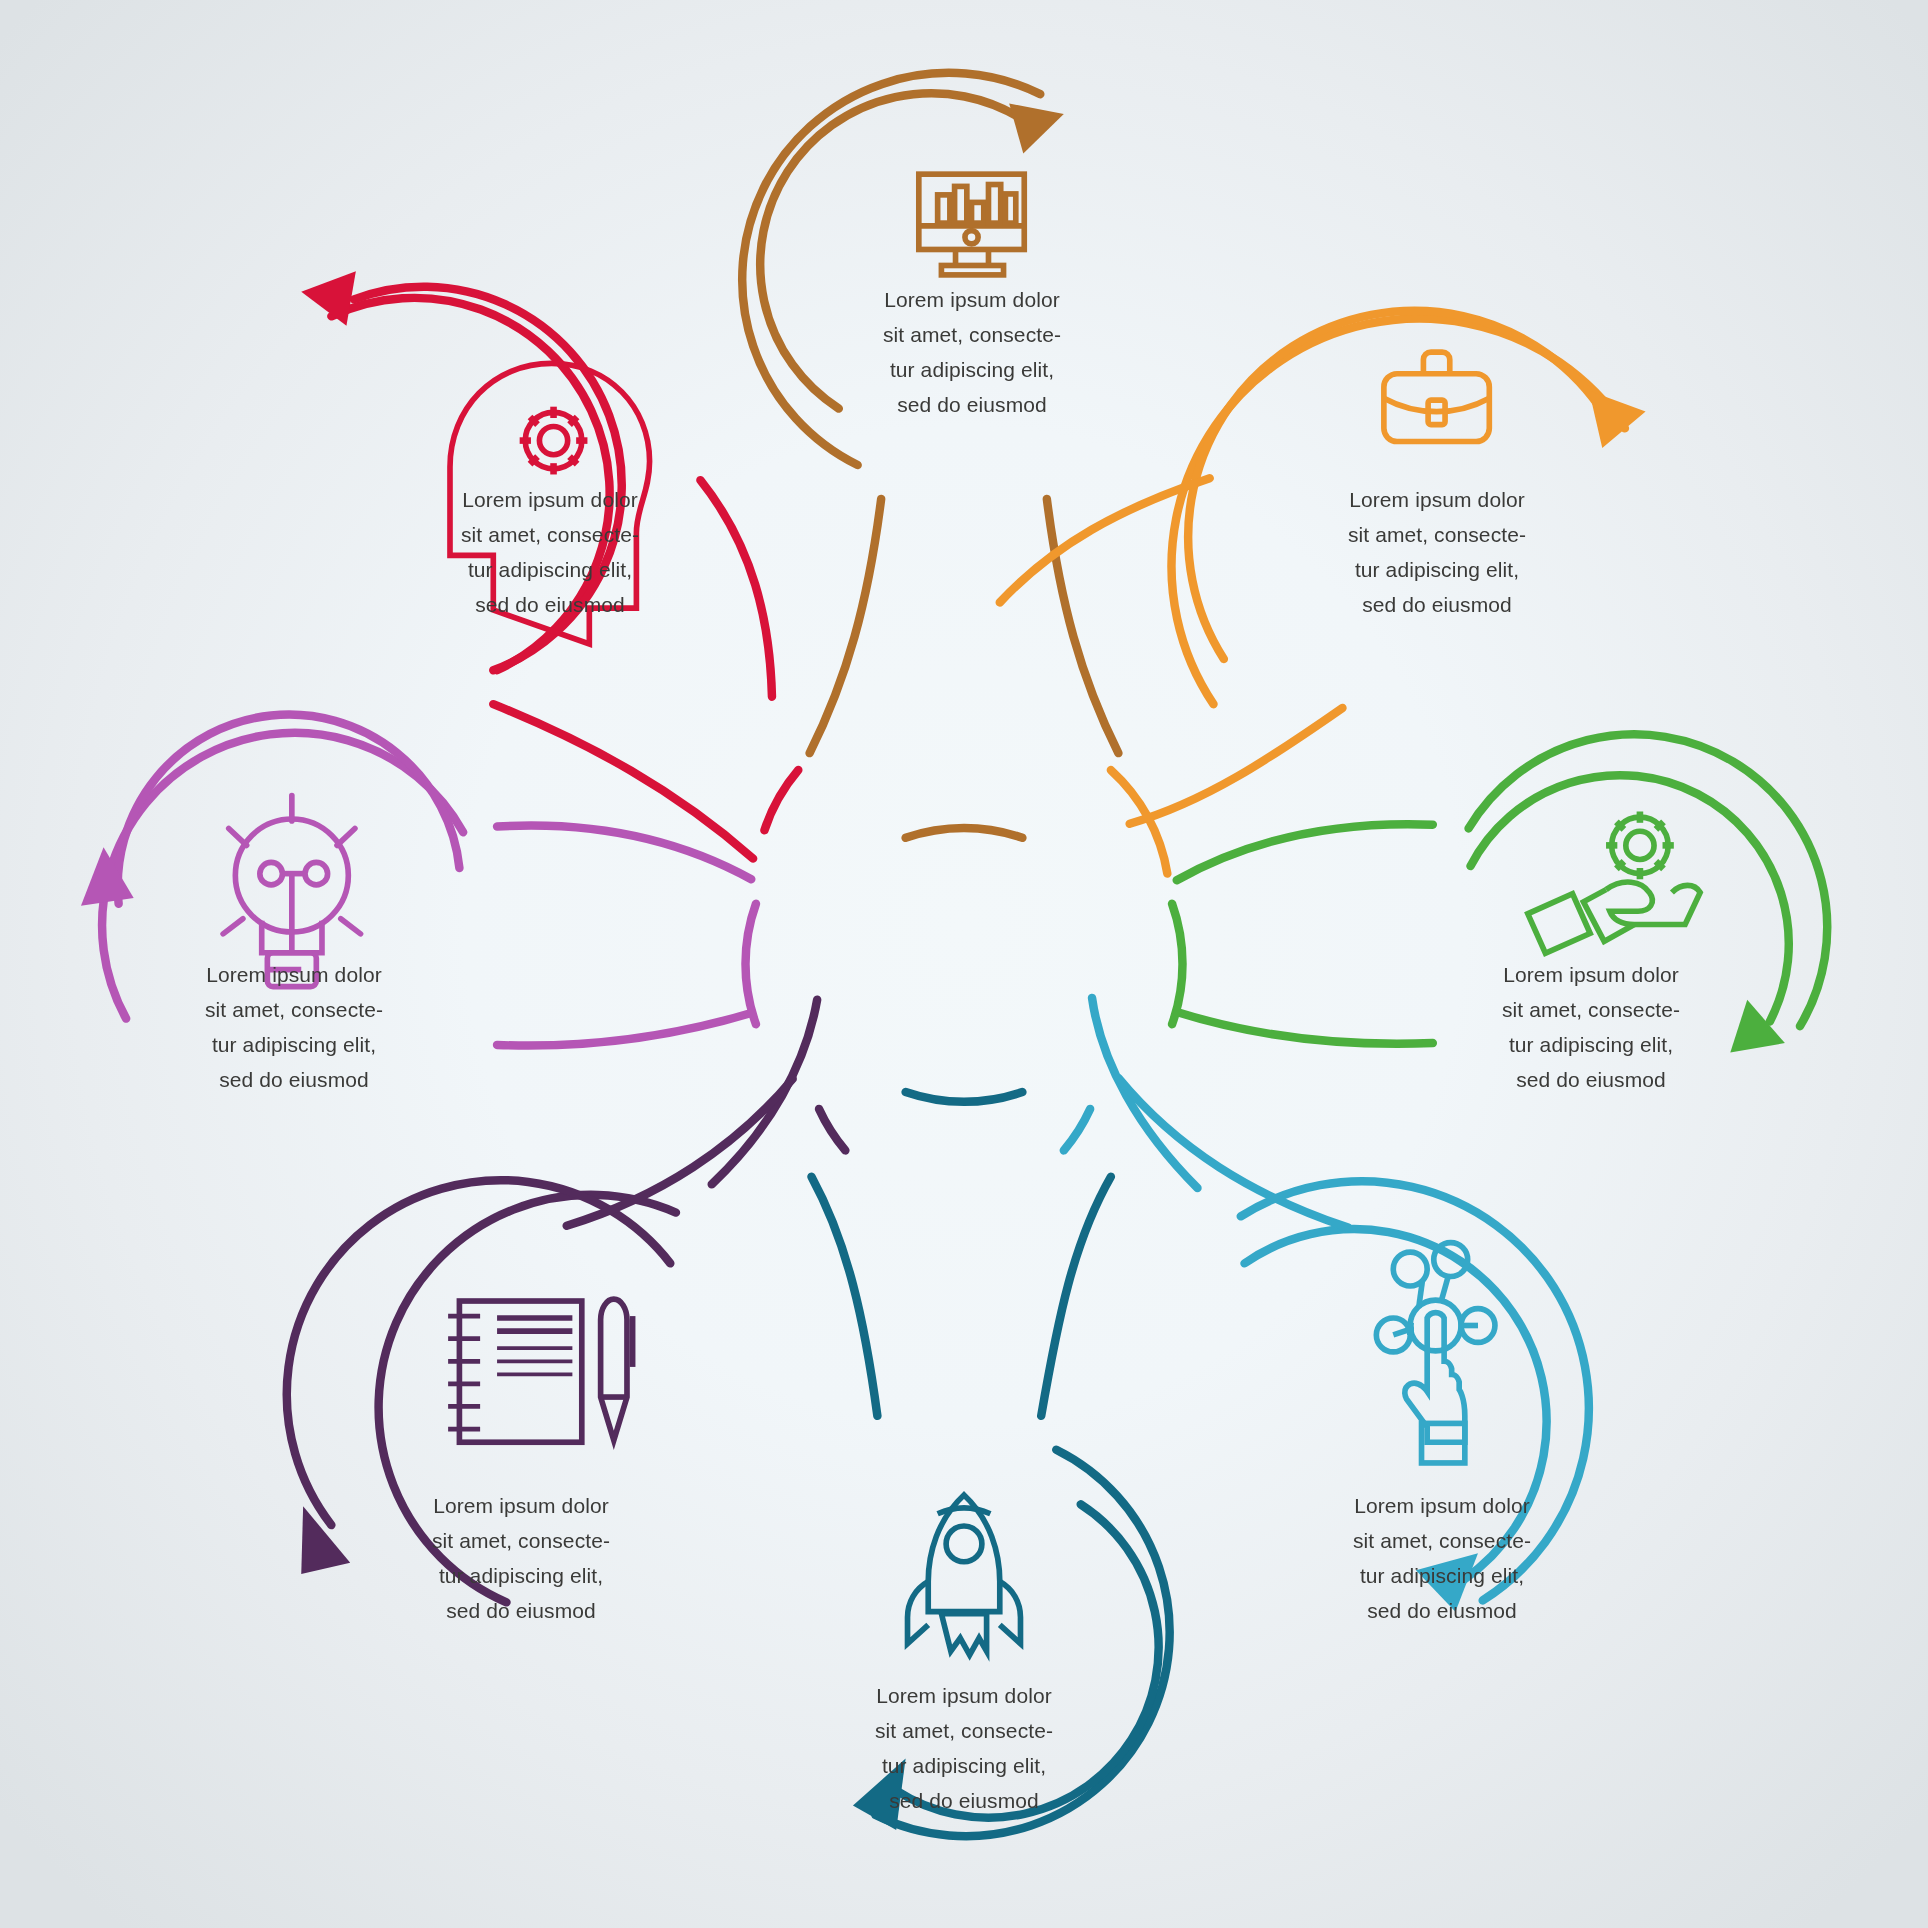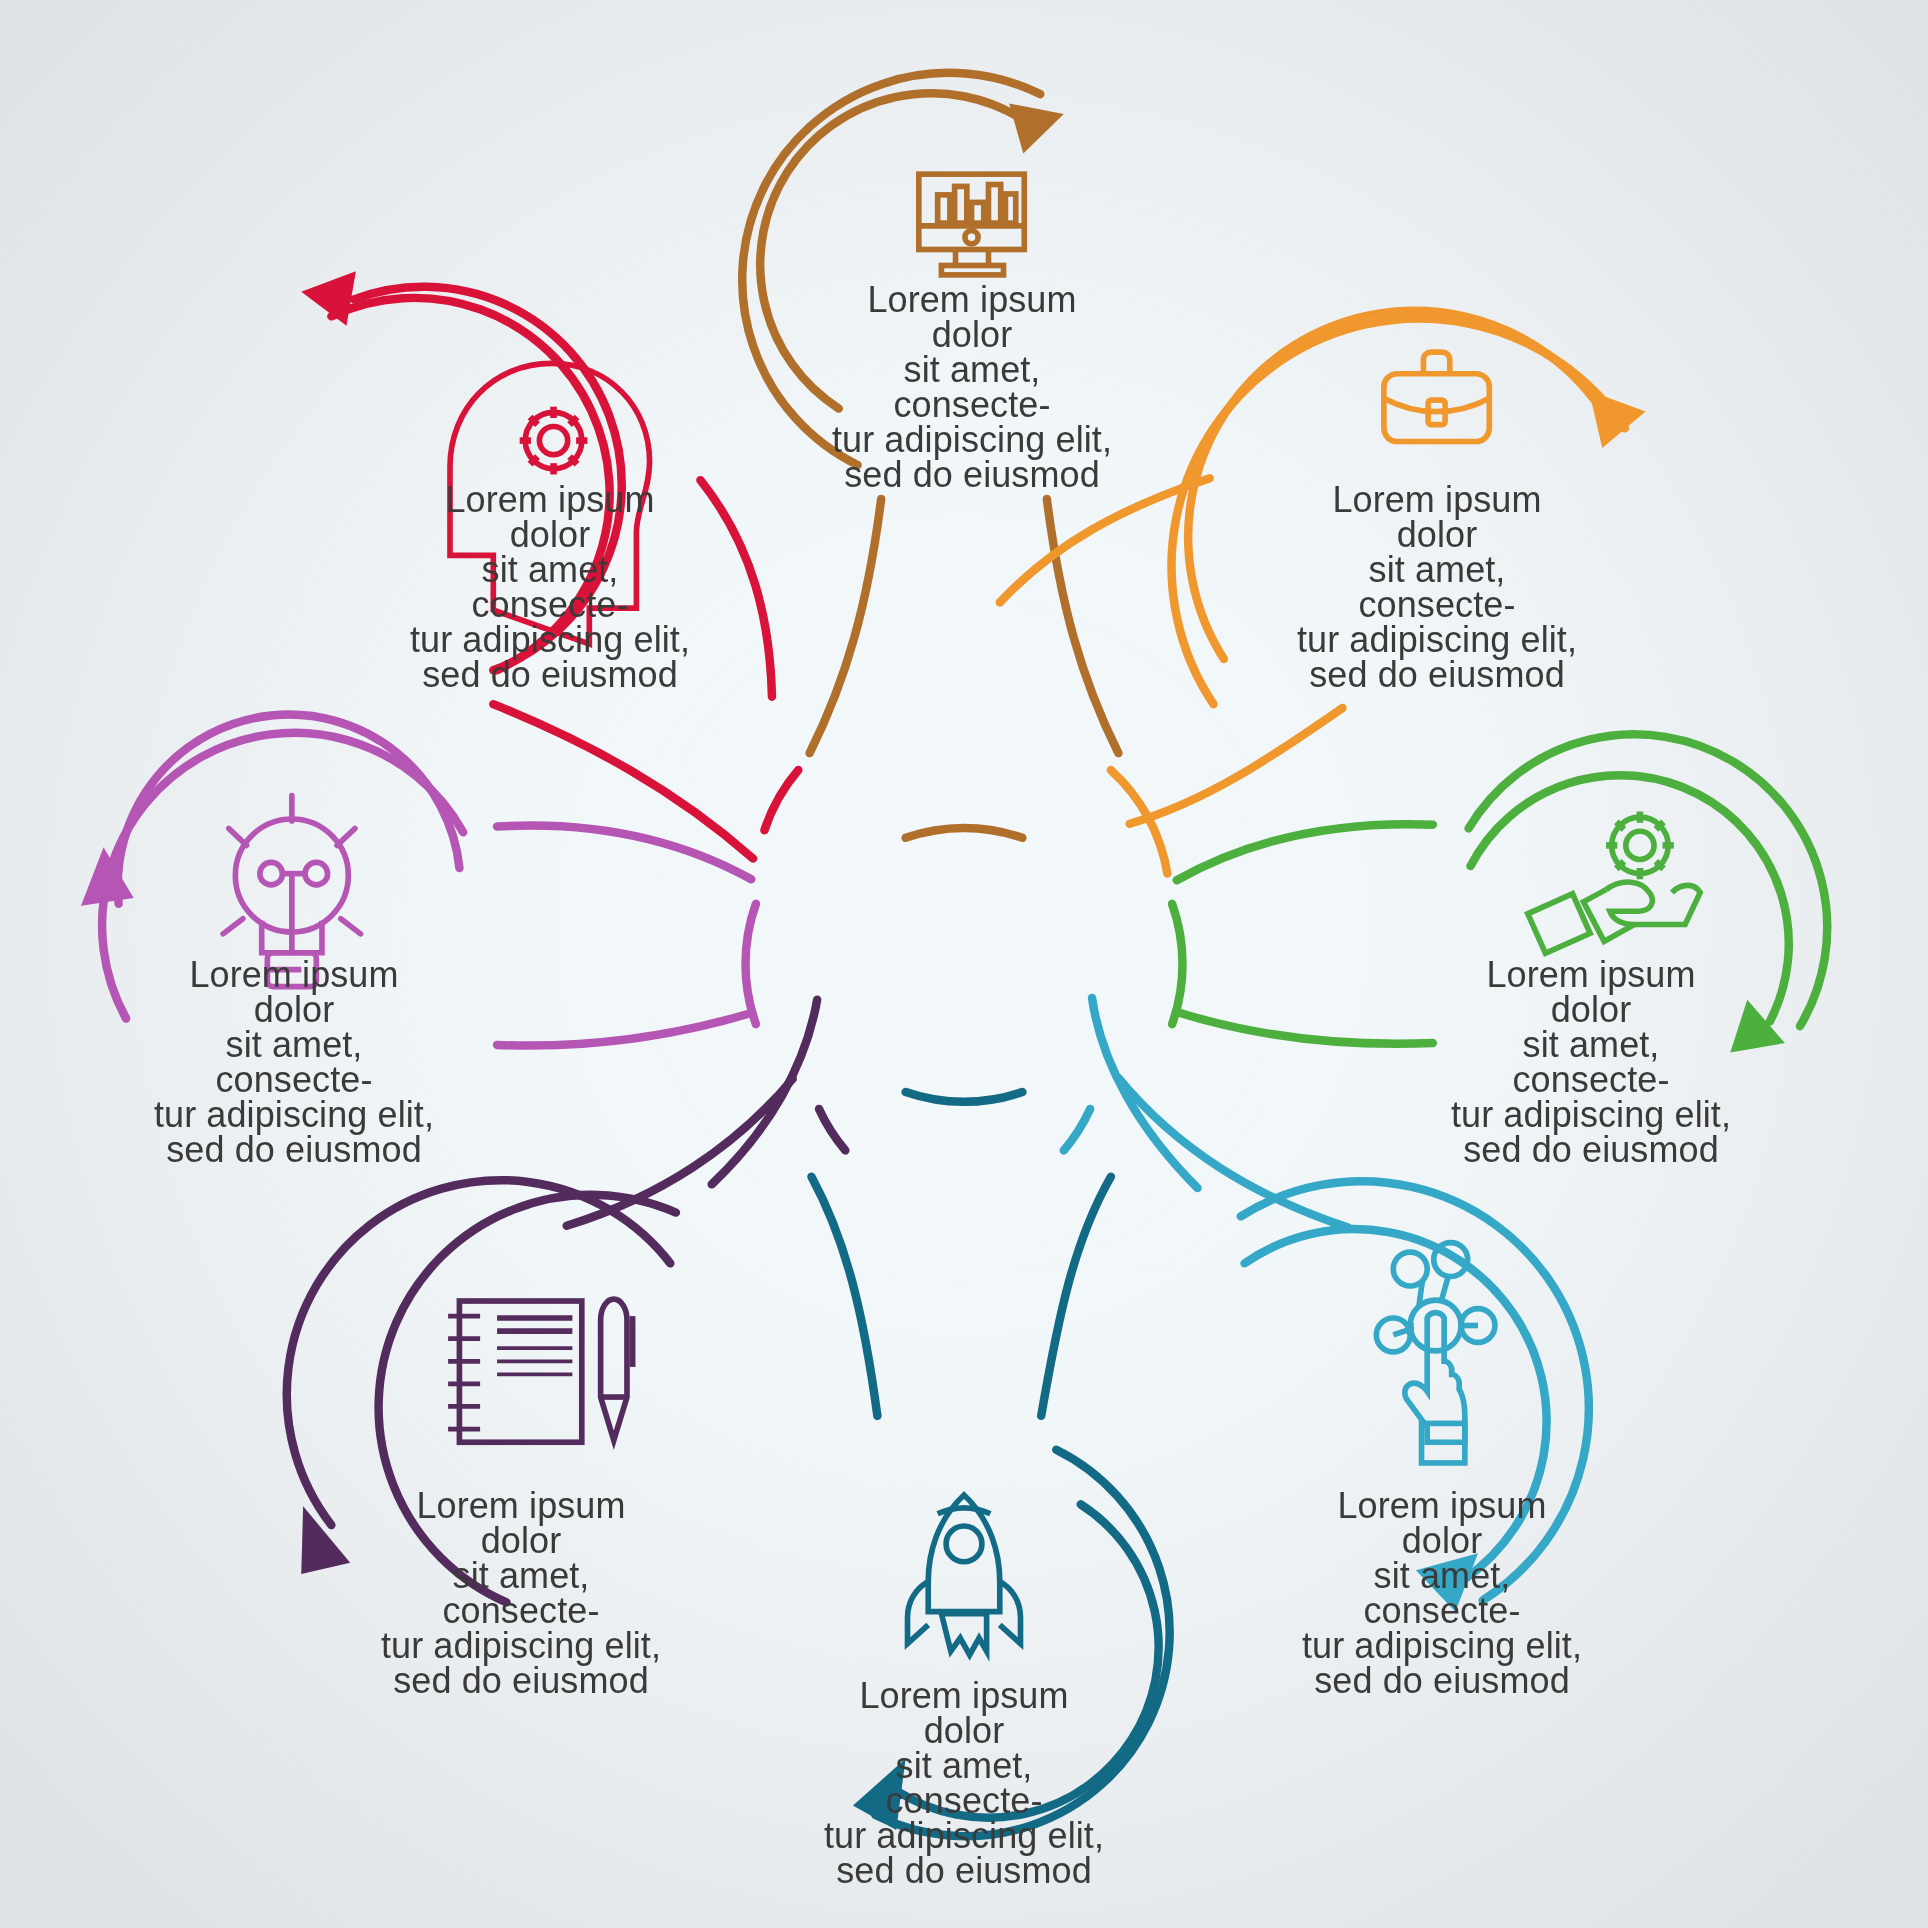--- a/index.html
+++ b/index.html
@@ -7,21 +7,21 @@
     width:1928px;height:1928px;overflow:hidden;
     font-family:"Liberation Sans", sans-serif;
     background:radial-gradient(ellipse 68% 68% at 50% 48%, #f3f8fa 0%, #f1f6f9 38%, #e9edf0 68%, #dde2e5 100%);
   }
   #stage{position:relative;width:1928px;height:1928px;}
   svg#diagram{position:absolute;left:0;top:0;width:1928px;height:1928px;}
   .petal-text{
     position:absolute;
     text-align:center;
     color:#3a3a38;
-    font-size:36px;
+    font-size:21px;
     line-height:35px;
     letter-spacing:0.1px;
     width:282px;
     white-space:pre-line;
   }
 </style>
 </head>
 <body>
 
 <div id="stage">

